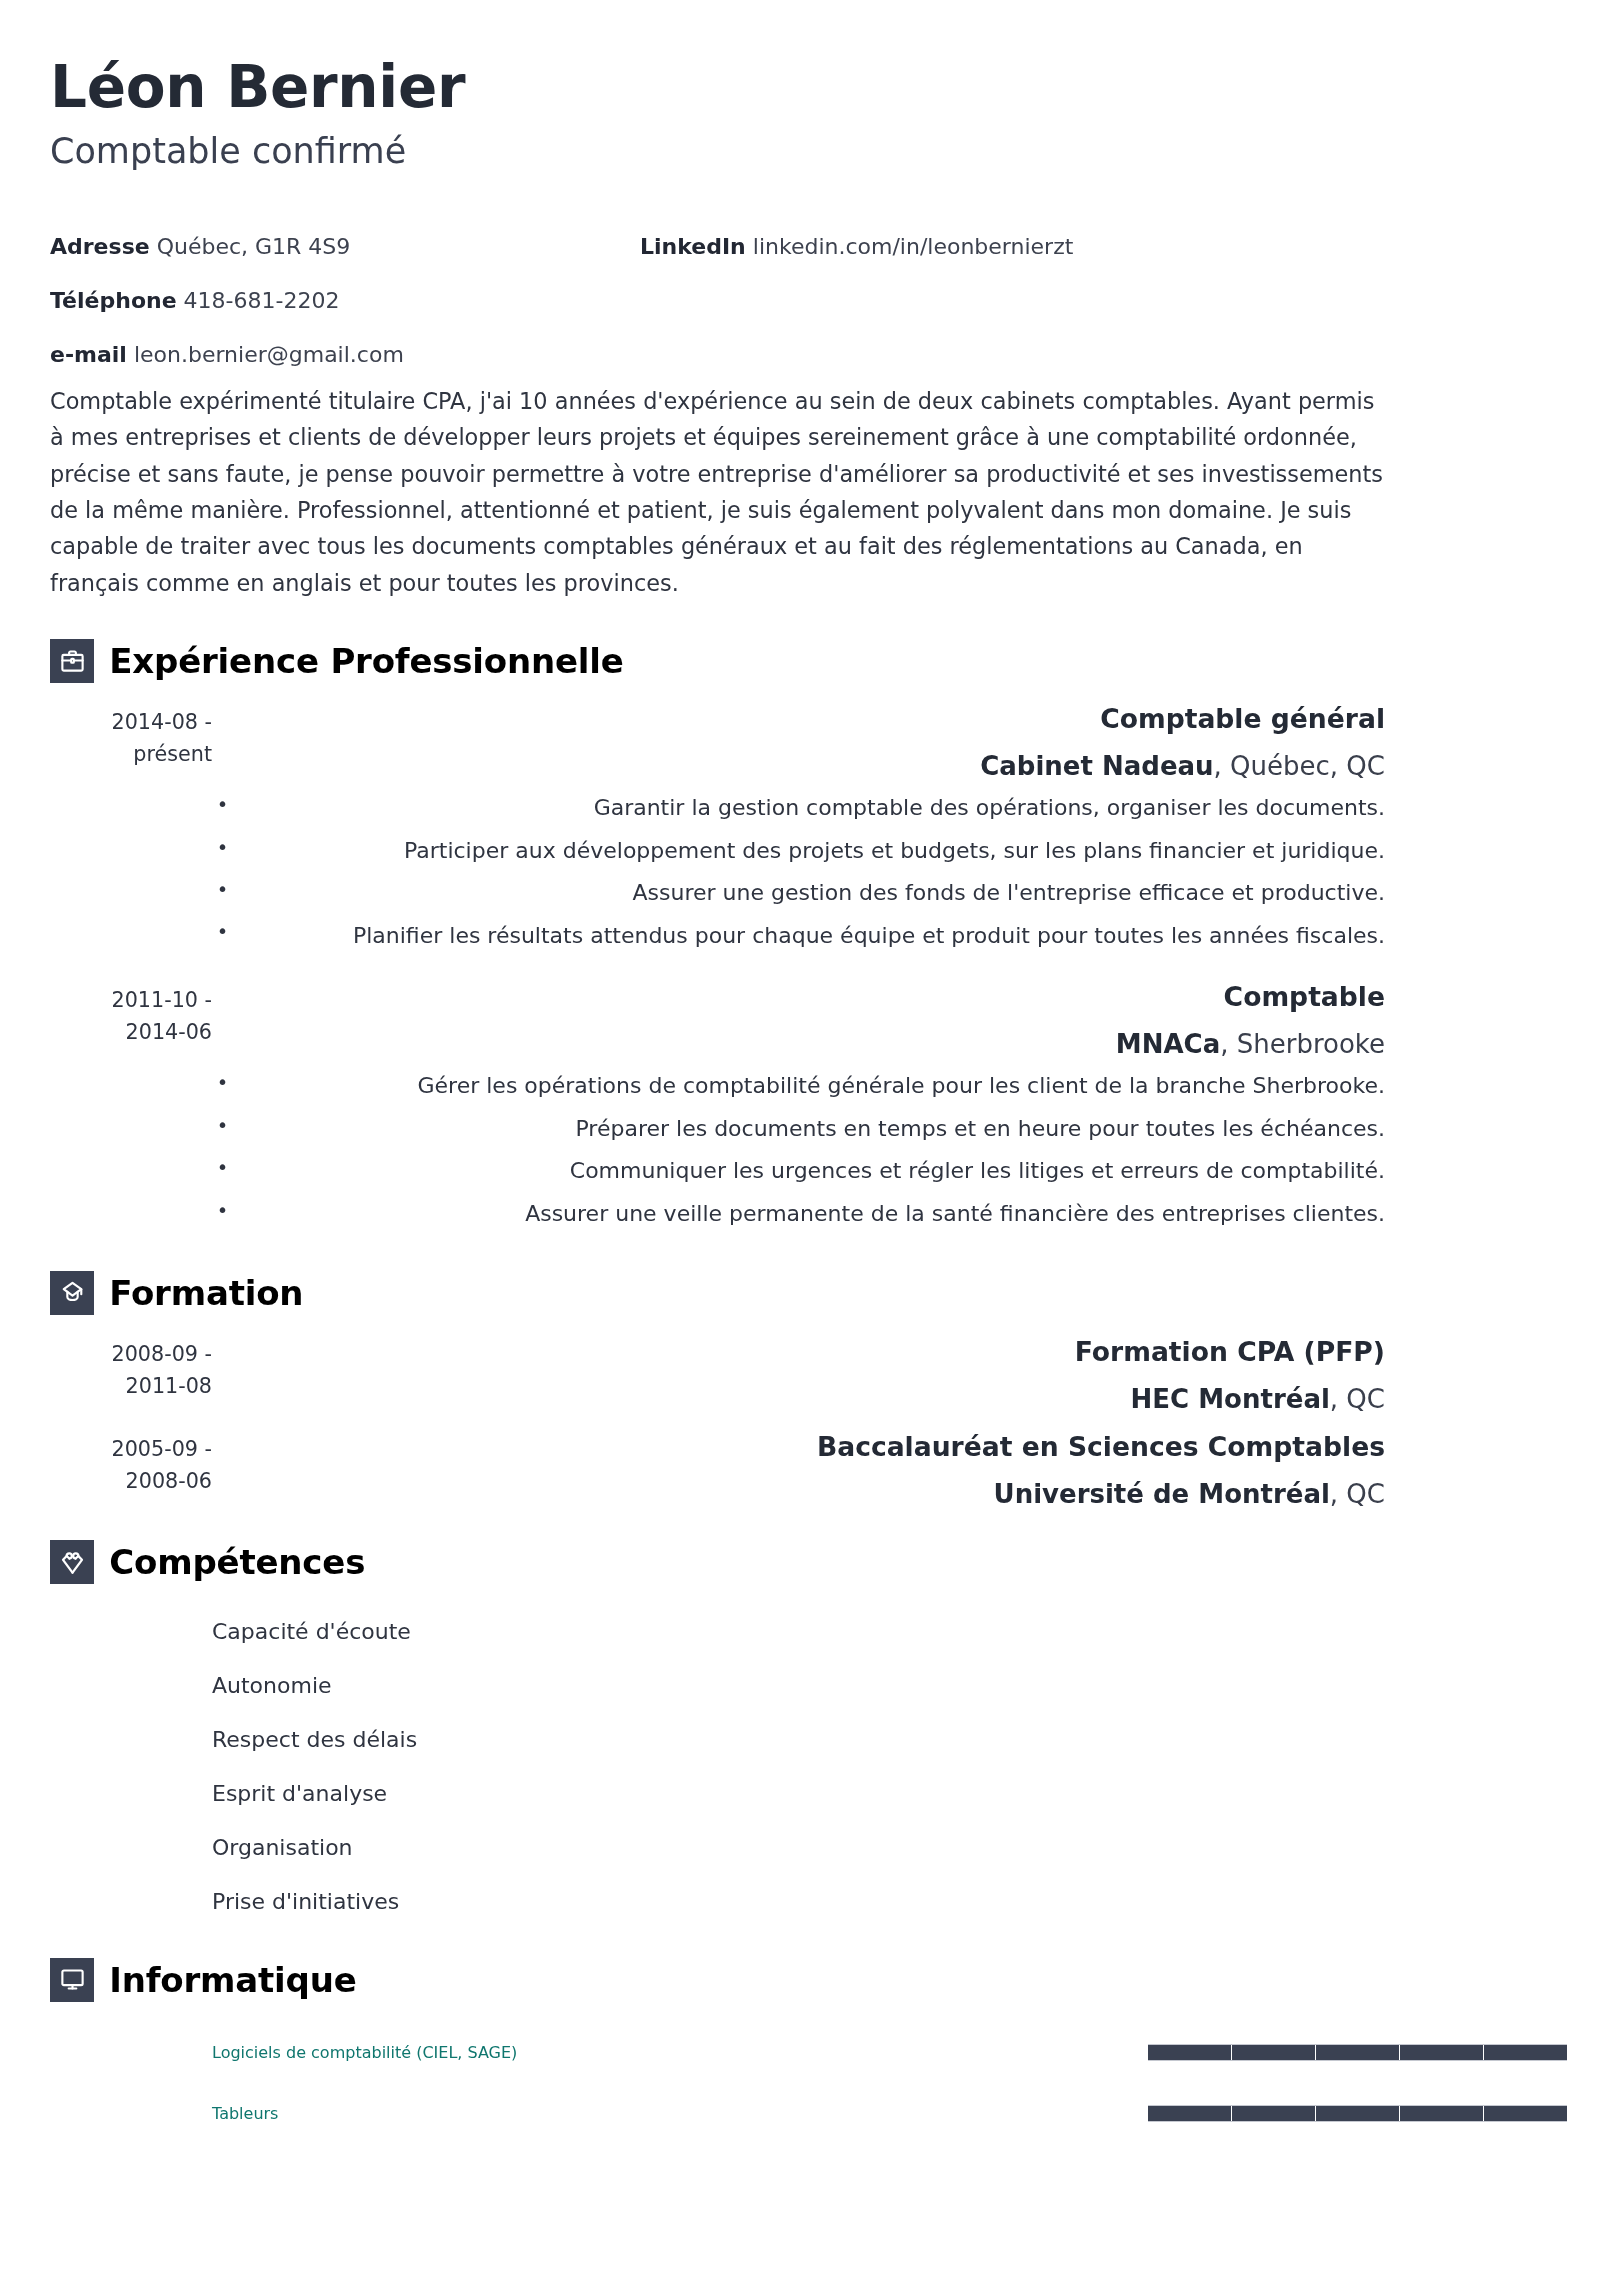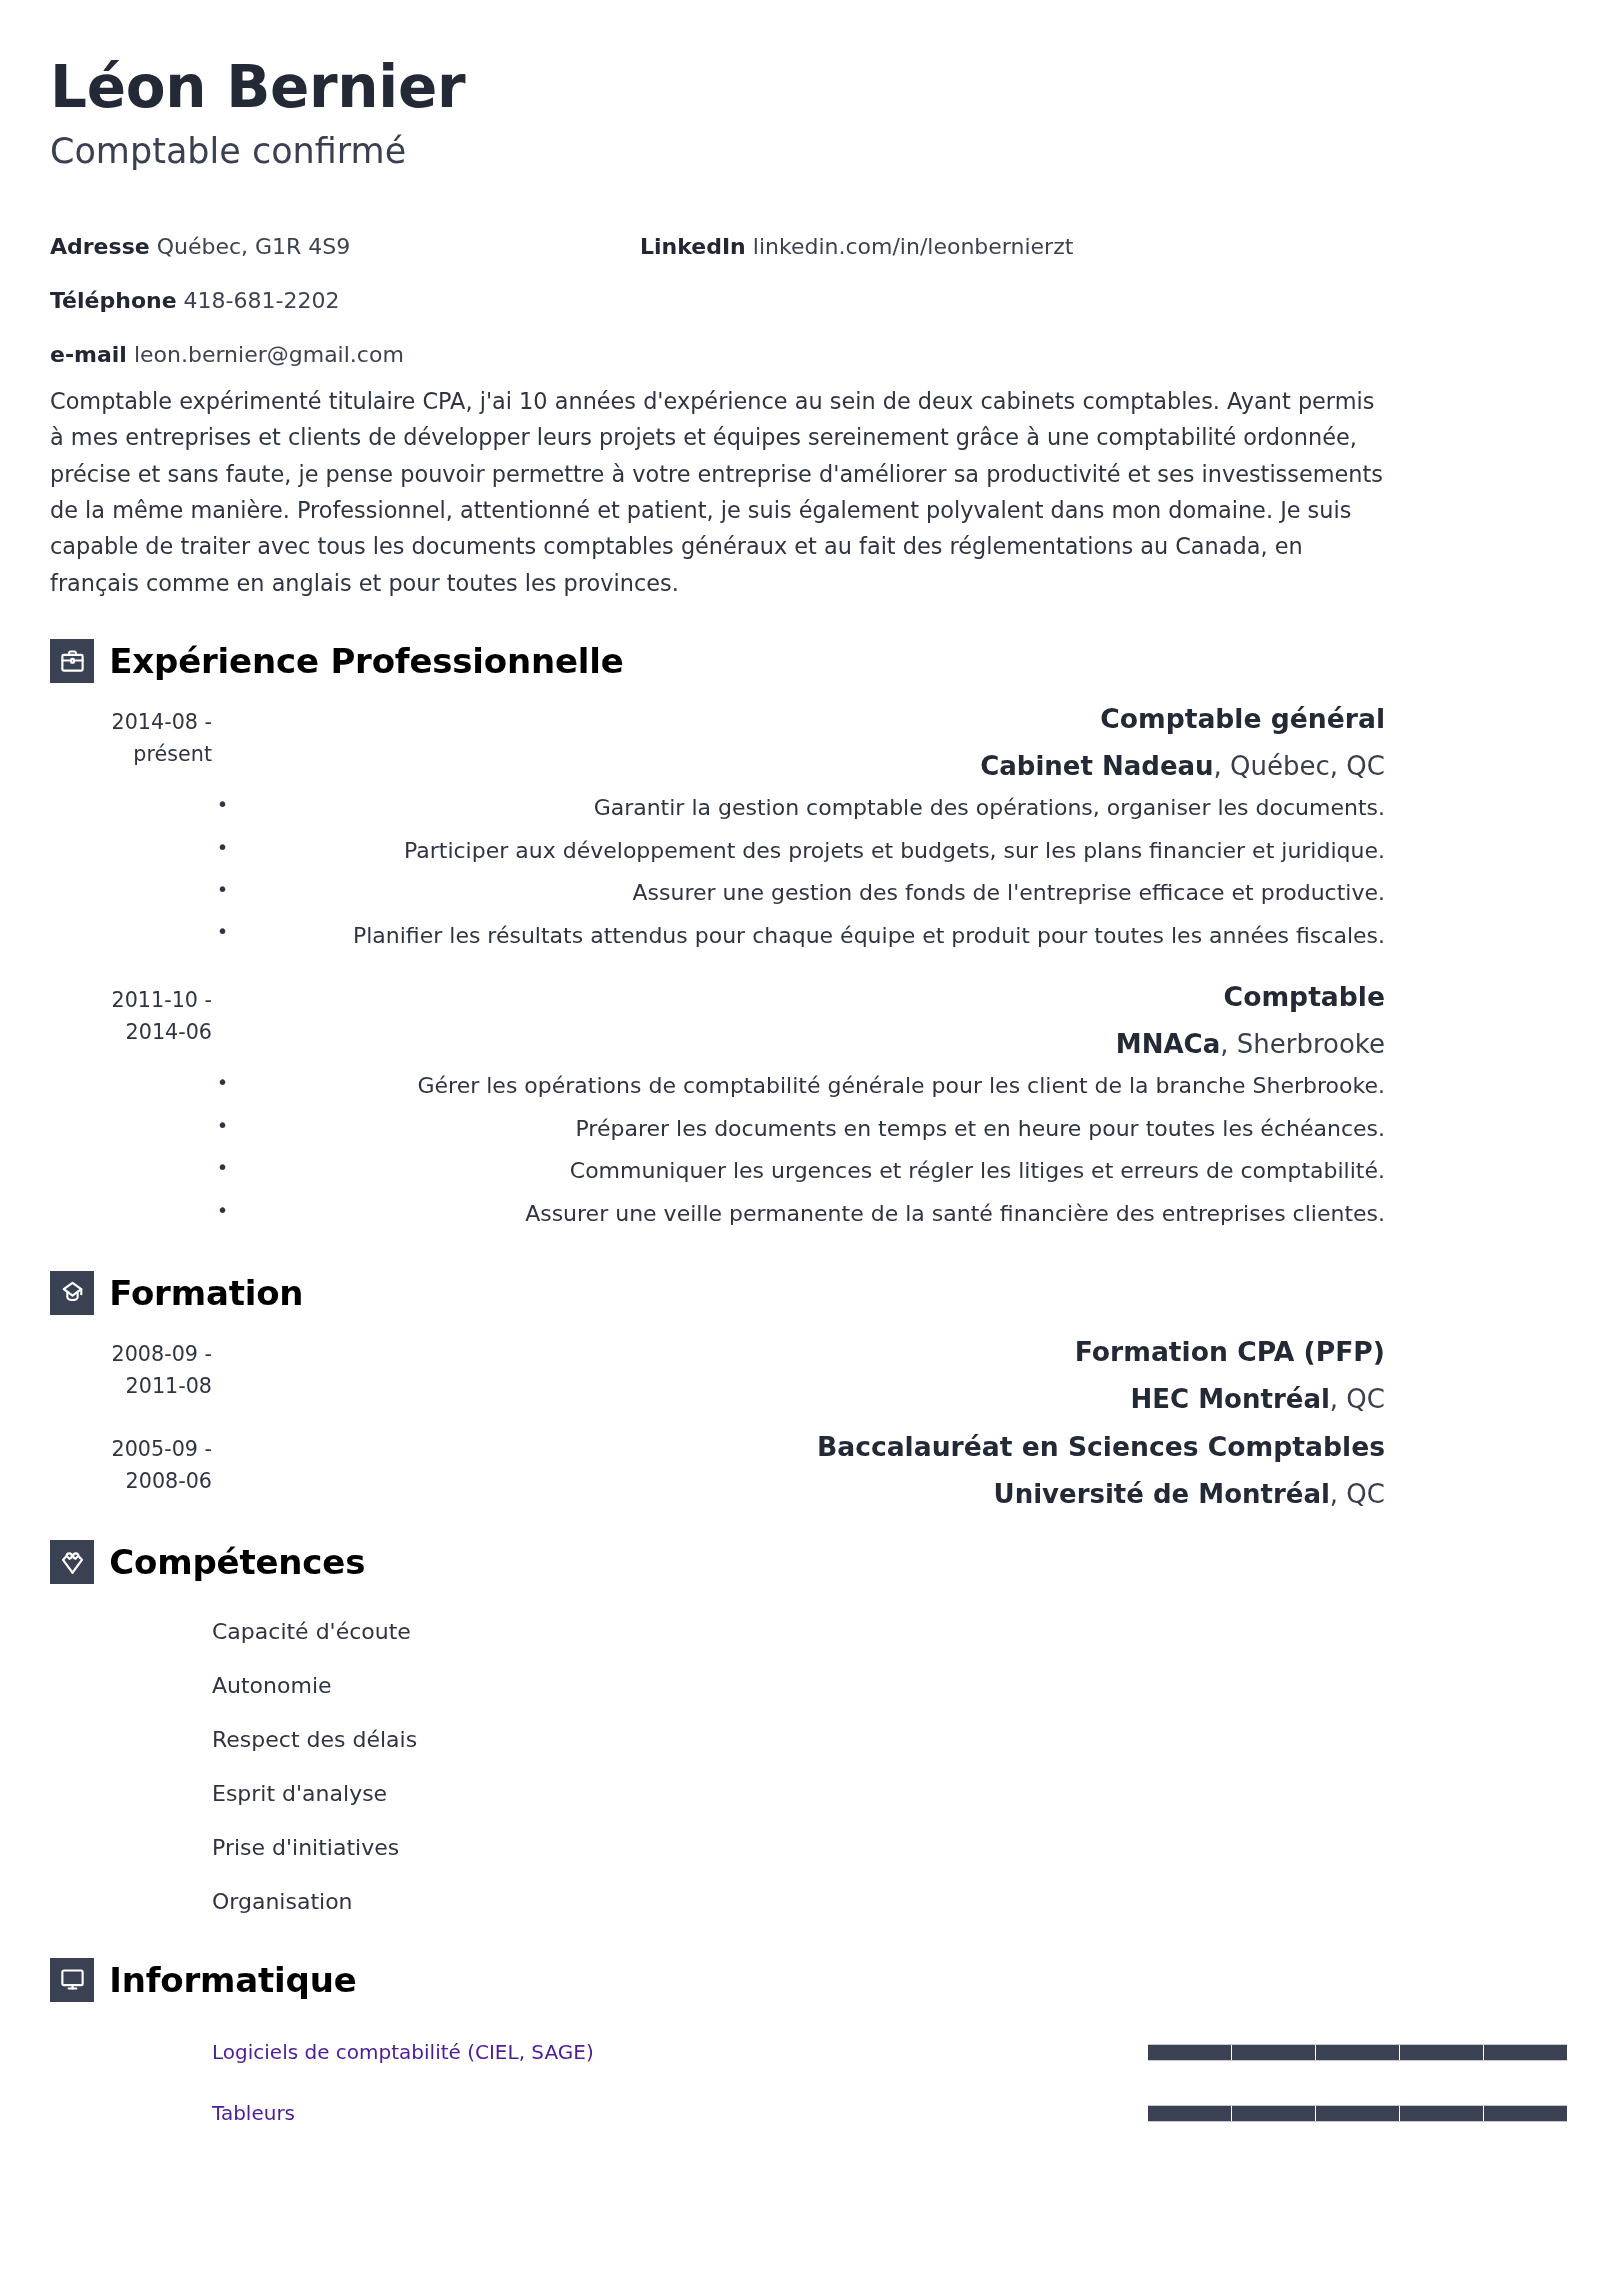--- a/index.html
+++ b/index.html
@@ -222,22 +222,22 @@
   
   .info-list { margin-top: 3.5px; }
 
   .info-row {
     display: flex;
     align-items: center;
     height: 61px;
   }
 
   .info-name {
-    font-size: 20px;
-    color: #4c1d95;
+    font-size: 16px;
+    color: #0f766e;
     padding-left: 162px;
     width: 1098px;
     flex: none;
   }
 </style>
 </head>
 <body>
 
 <div class="page">
 
@@ -366,24 +366,24 @@
     <div class="skill-row">
       <div class="skill-name">Autonomie</div>
     </div>
     <div class="skill-row">
       <div class="skill-name">Respect des délais</div>
     </div>
     <div class="skill-row">
       <div class="skill-name">Esprit d'analyse</div>
     </div>
     <div class="skill-row">
+      <div class="skill-name">Organisation</div>
+    </div>
+    <div class="skill-row">
       <div class="skill-name">Prise d'initiatives</div>
-    </div>
-    <div class="skill-row">
-      <div class="skill-name">Organisation</div>
     </div>
   </div>
 
   <div class="section-head">
     <span class="sec-icon">
       <svg width="27" height="27" viewBox="0 0 24 24" fill="none" stroke="#ffffff" stroke-width="1.9" stroke-linecap="round" stroke-linejoin="round">
         <rect x="3" y="4" width="18" height="13" rx="1.3"></rect>
         <path d="M12 17v3"></path>
         <path d="M8.6 20h6.8"></path>
       </svg>

